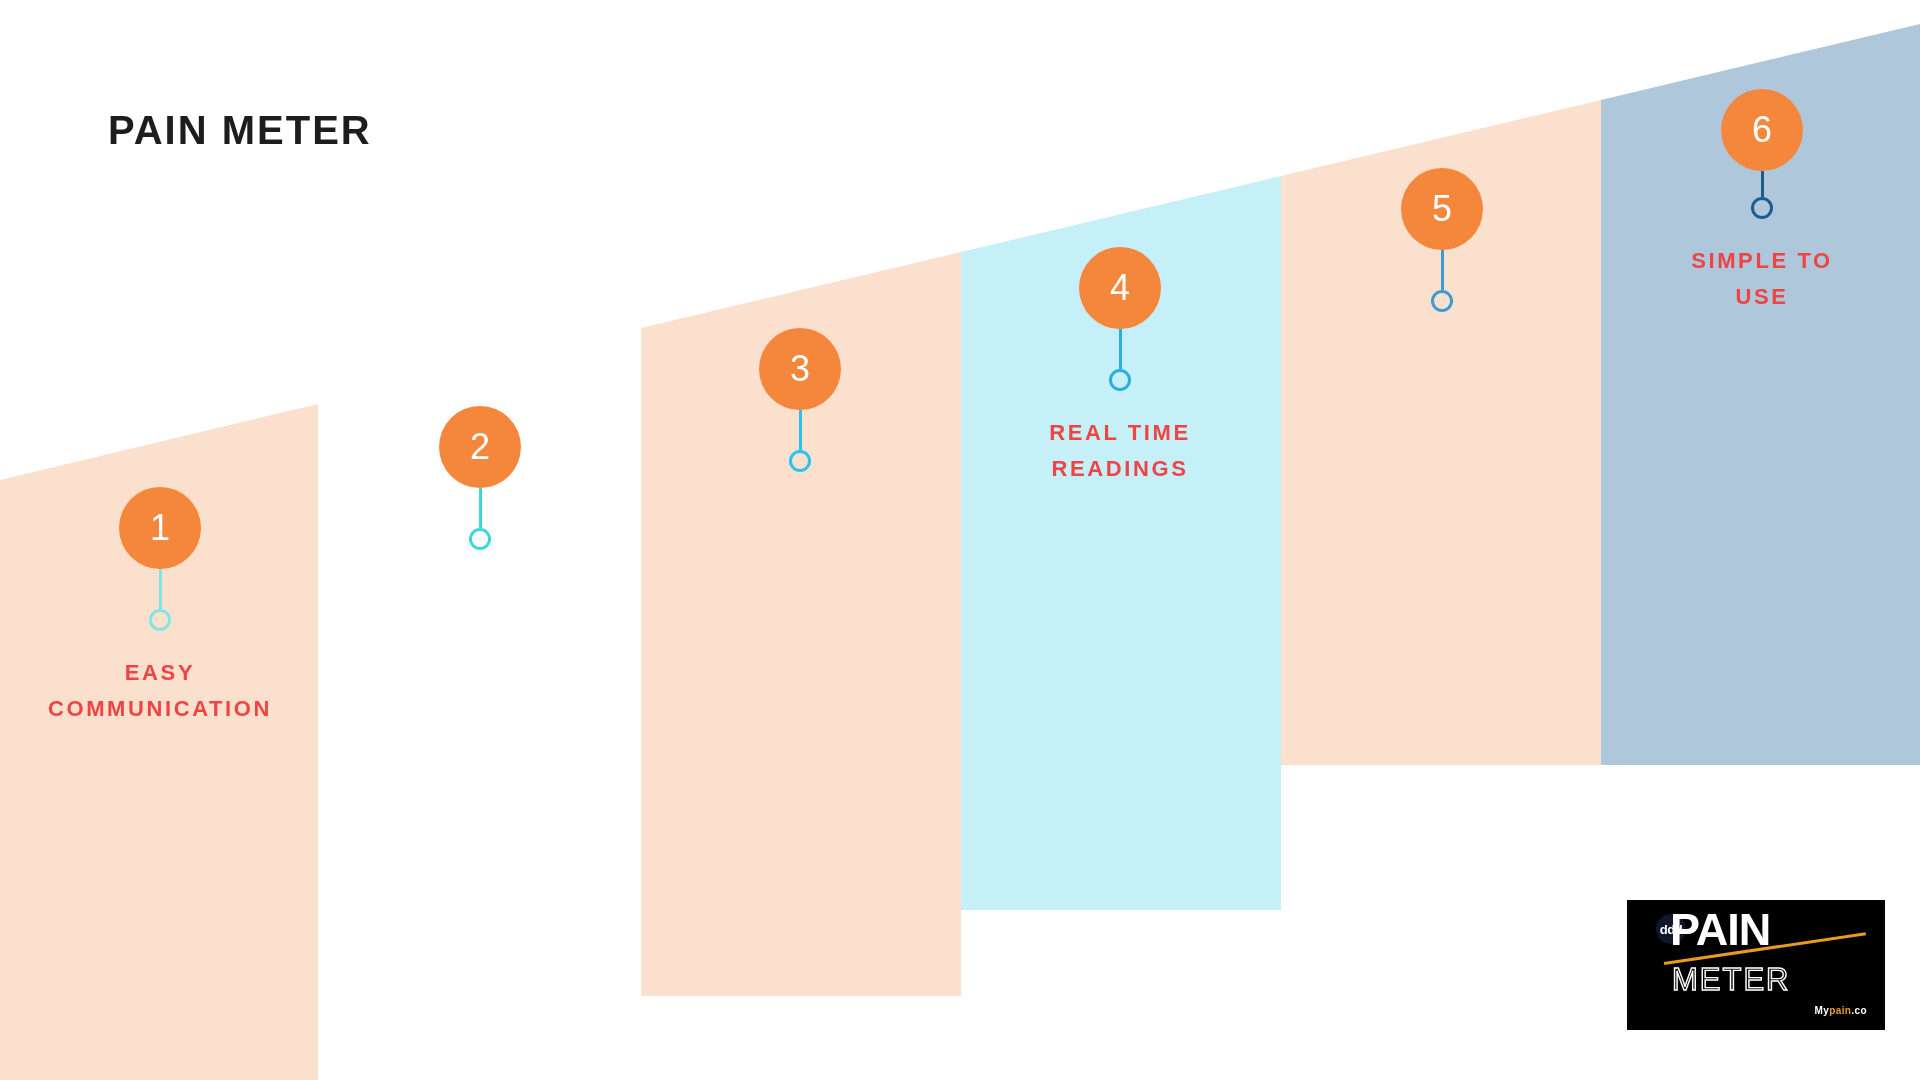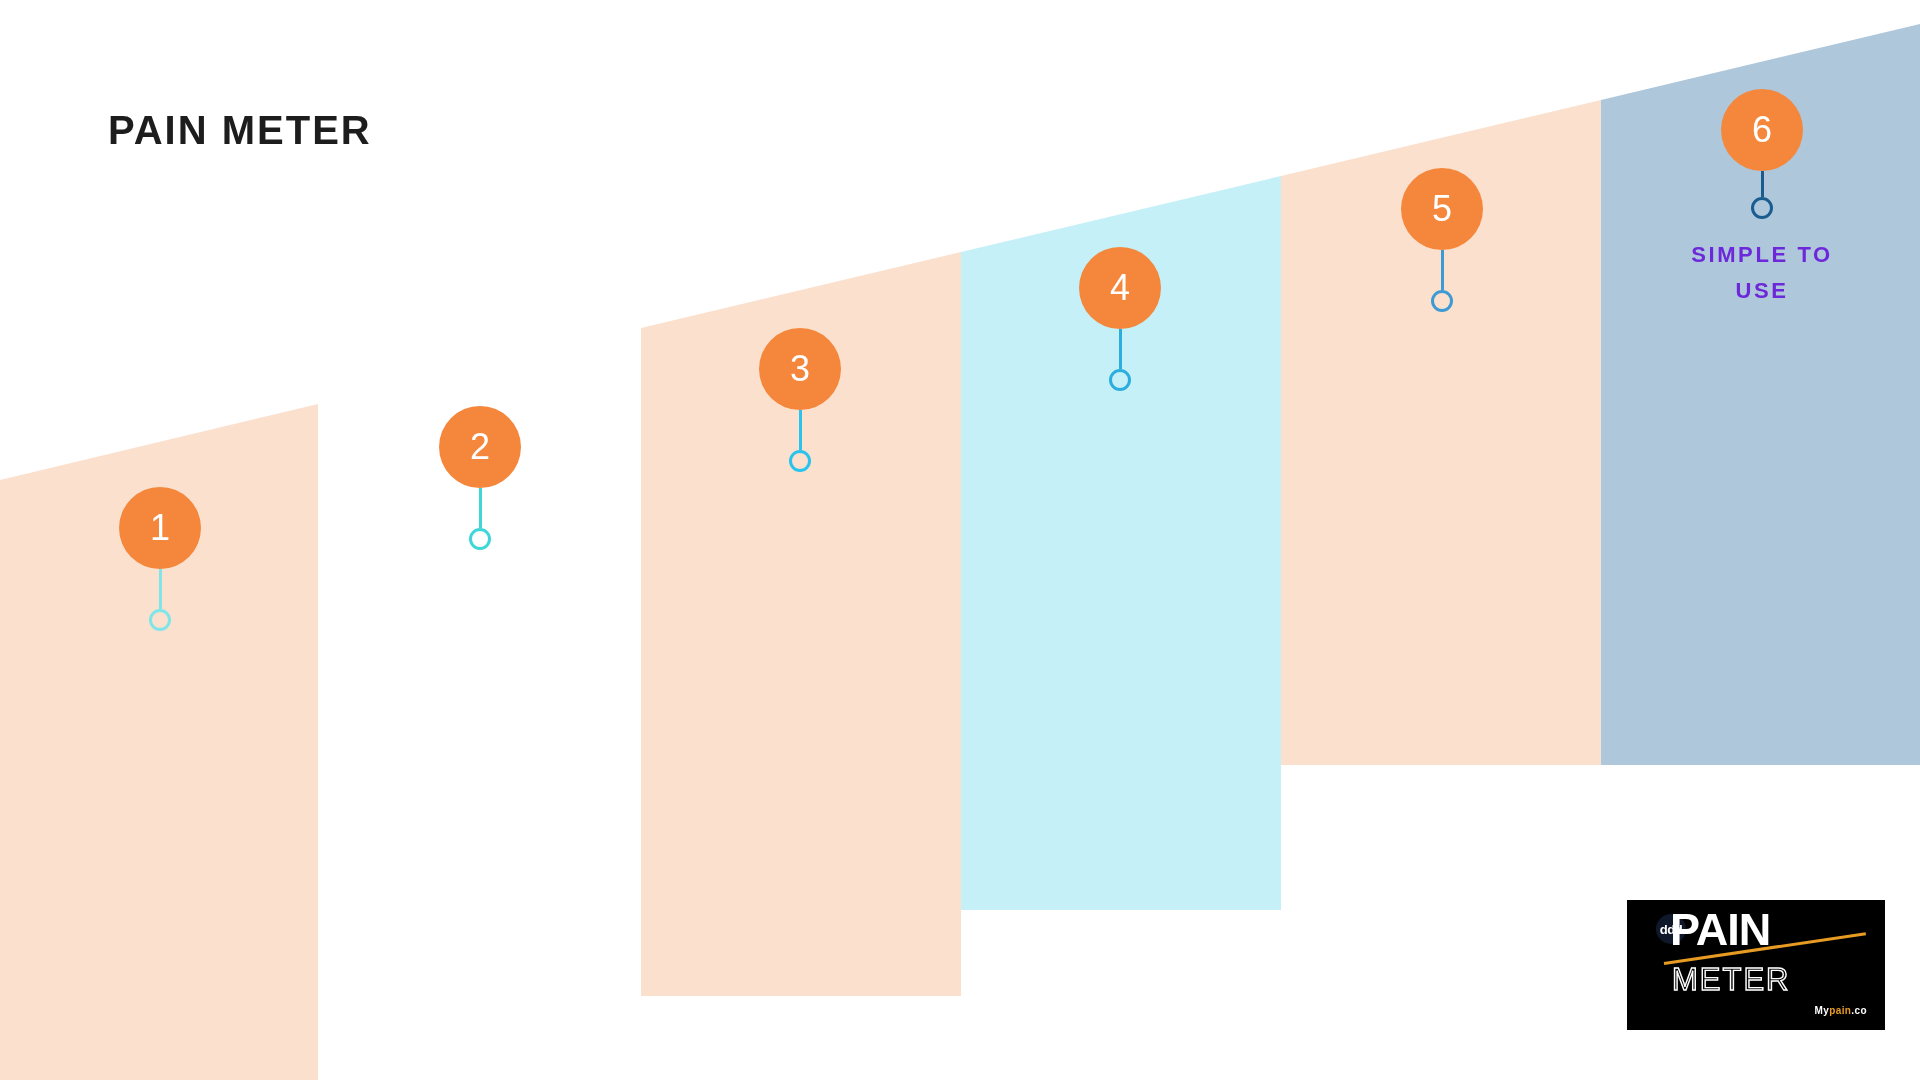--- a/index.html
+++ b/index.html
@@ -42,26 +42,26 @@
     display:block;
   }
   .ring{
     width:22px;height:22px;border-radius:50%;
     border-style:solid;border-width:3px;
     margin:0 auto;
     background:transparent;
     box-sizing:border-box;
   }
   .label{
-    margin-top:18px;
+    margin-top:24px;
     font-size:22px;
     font-weight:bold;
     letter-spacing:2.6px;
     line-height:1.62;
-    color:#6d28d9;
+    color:#ef4444;
     white-space:pre-line;
     text-align:center;
   }
 
   
   .logo{
     position:absolute;
     left:1627px;top:900px;
     width:258px;height:130px;
     background:#000000;
@@ -116,20 +116,22 @@
   </svg>
 
   <div class="title">PAIN METER</div>
 
   <div class="step" style="left:160px;top:487px;">
     <div class="bubble" style="background:#F5873C;">
       <span>1</span>
     </div>
     <span class="stem" style="background:#7FE5E8;height:40px;"></span>
     <div class="ring" style="border-color:#7FE5E8;"></div>
+    <div class="label">EASY
+COMMUNICATION</div>
   </div>
 
   <div class="step" style="left:480px;top:406px;">
     <div class="bubble" style="background:#F5873C;">
       <span>2</span>
     </div>
     <span class="stem" style="background:#3ED6D6;height:40px;"></span>
     <div class="ring" style="border-color:#3ED6D6;"></div>
   </div>
 
@@ -140,20 +142,22 @@
     <span class="stem" style="background:#29C3EE;height:40px;"></span>
     <div class="ring" style="border-color:#29C3EE;"></div>
   </div>
 
   <div class="step" style="left:1120px;top:247px;">
     <div class="bubble" style="background:#F5873C;">
       <span>4</span>
     </div>
     <span class="stem" style="background:#2BAEDD;height:40px;"></span>
     <div class="ring" style="border-color:#2BAEDD;"></div>
+    <div class="label">REAL TIME
+READINGS</div>
   </div>
 
   <div class="step" style="left:1442px;top:168px;">
     <div class="bubble" style="background:#F5873C;">
       <span>5</span>
     </div>
     <span class="stem" style="background:#3E9AD4;height:40px;"></span>
     <div class="ring" style="border-color:#3E9AD4;"></div>
   </div>
 

